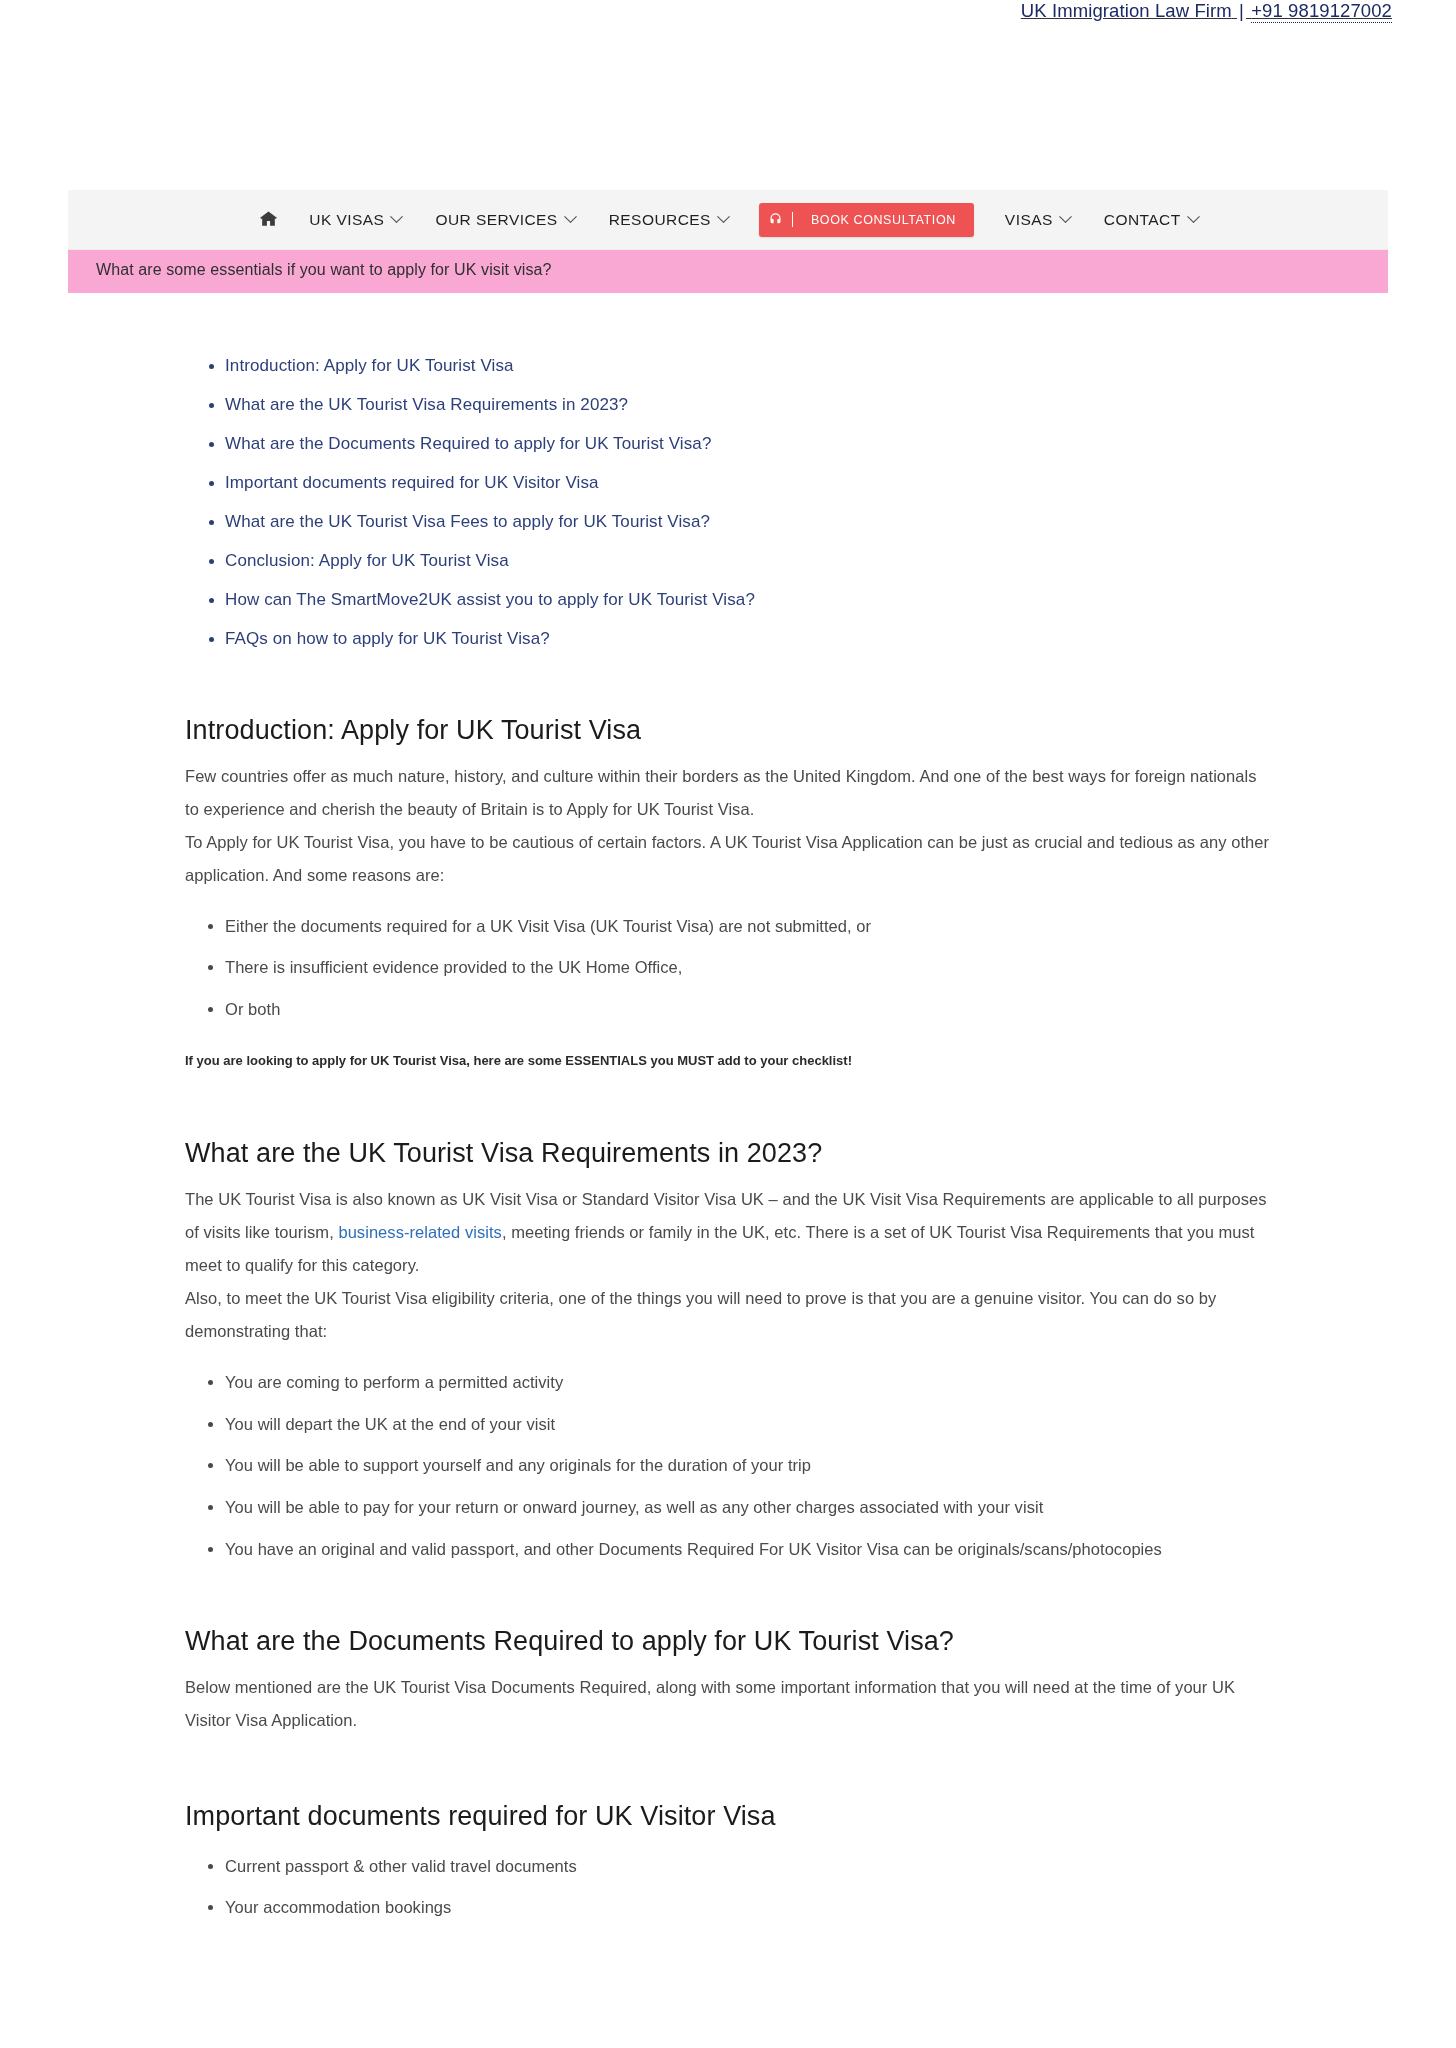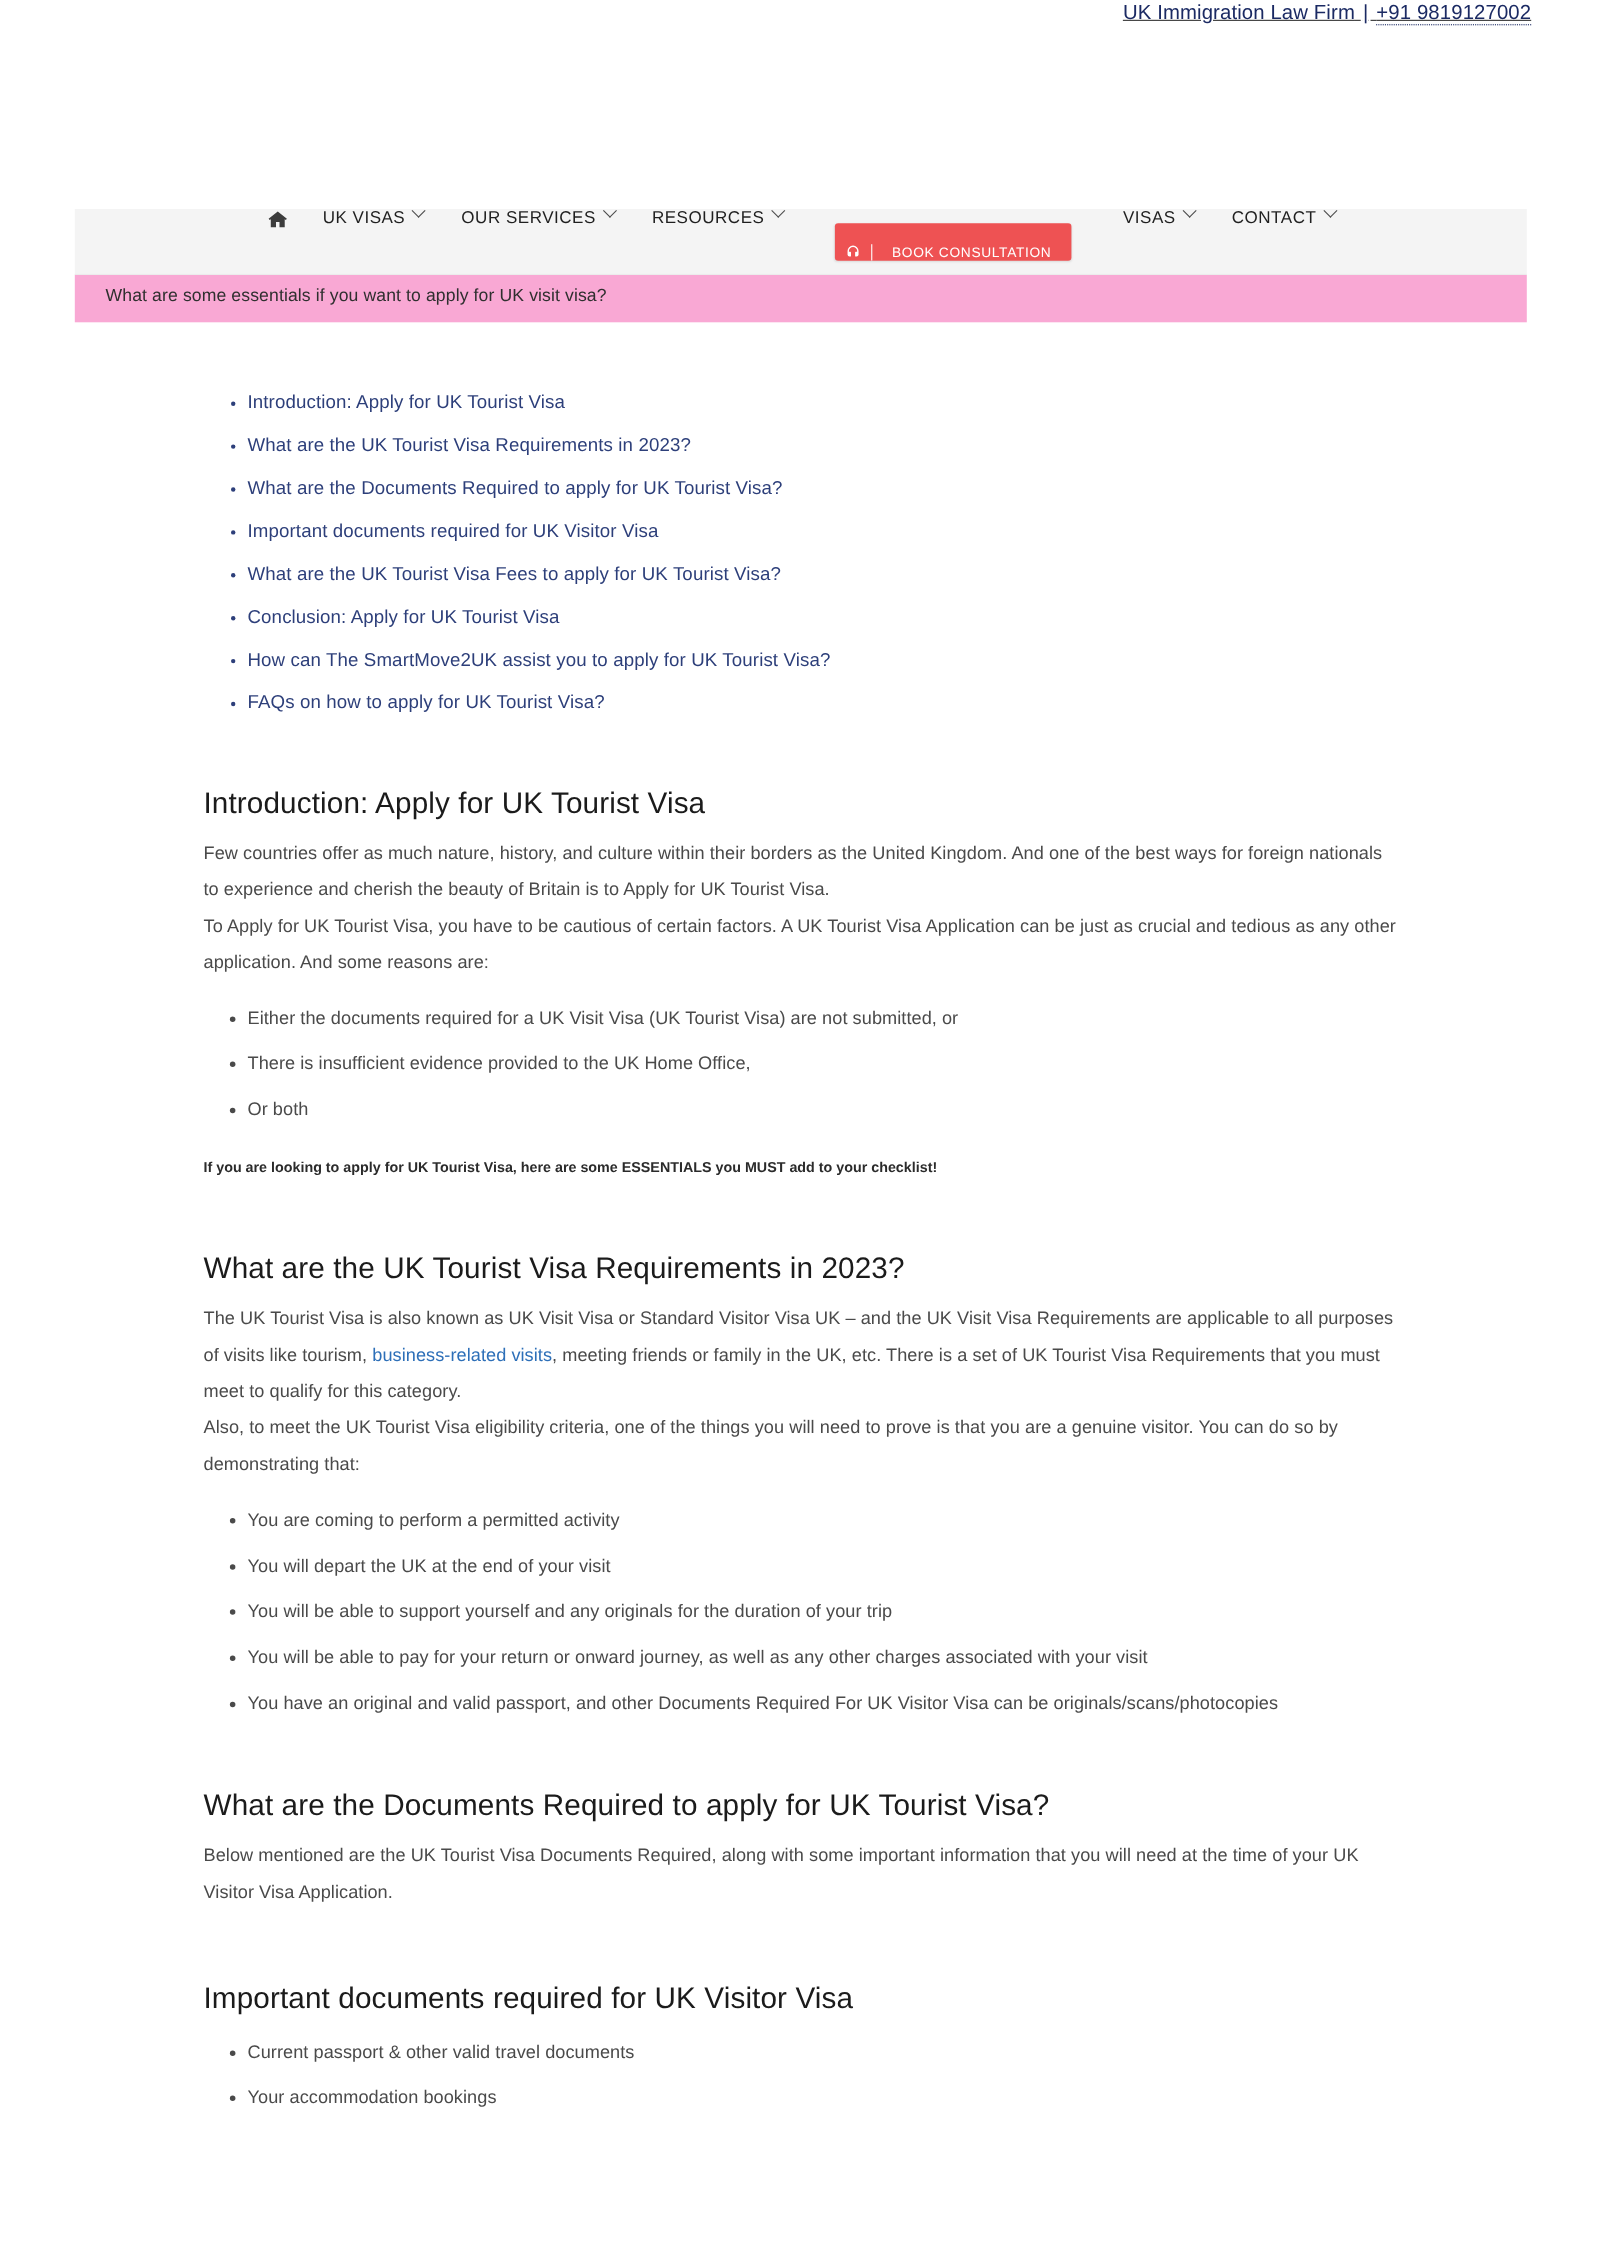--- a/index.html
+++ b/index.html
@@ -56,21 +56,21 @@
     display: flex;
     align-items: center;
     gap: 0;
     list-style: none;
     margin: 0;
     padding: 0;
     height: 100%;
   }
   .navitem {
     display: flex;
-    align-items: flex-start;
+    align-items: center;
     height: 100%;
     padding: 0 17px;
     font-size: 15.5px;
     color: #1f1f1f;
     letter-spacing: 0.45px;
     cursor: pointer;
     white-space: nowrap;
   }
   .navitem .caret {
     display: inline-block;
@@ -85,23 +85,23 @@
   .home-glyph {
     display: inline-block;
     font-size: 19px;
     color: #3c3c3c;
     line-height: 1;
   }
 
   
   .cta {
     display: flex;
-    align-items: flex-end;
+    align-items: center;
     height: 34px;
-    margin: 0 30px;
+    margin: 0 14px;
     background: #ee5253;
     border-radius: 3px;
     overflow: hidden;
     cursor: pointer;
     box-shadow: 0 1px 2px rgba(0,0,0,0.10);
   }
   .cta-icon {
     display: flex;
     align-items: center;
     justify-content: center;

